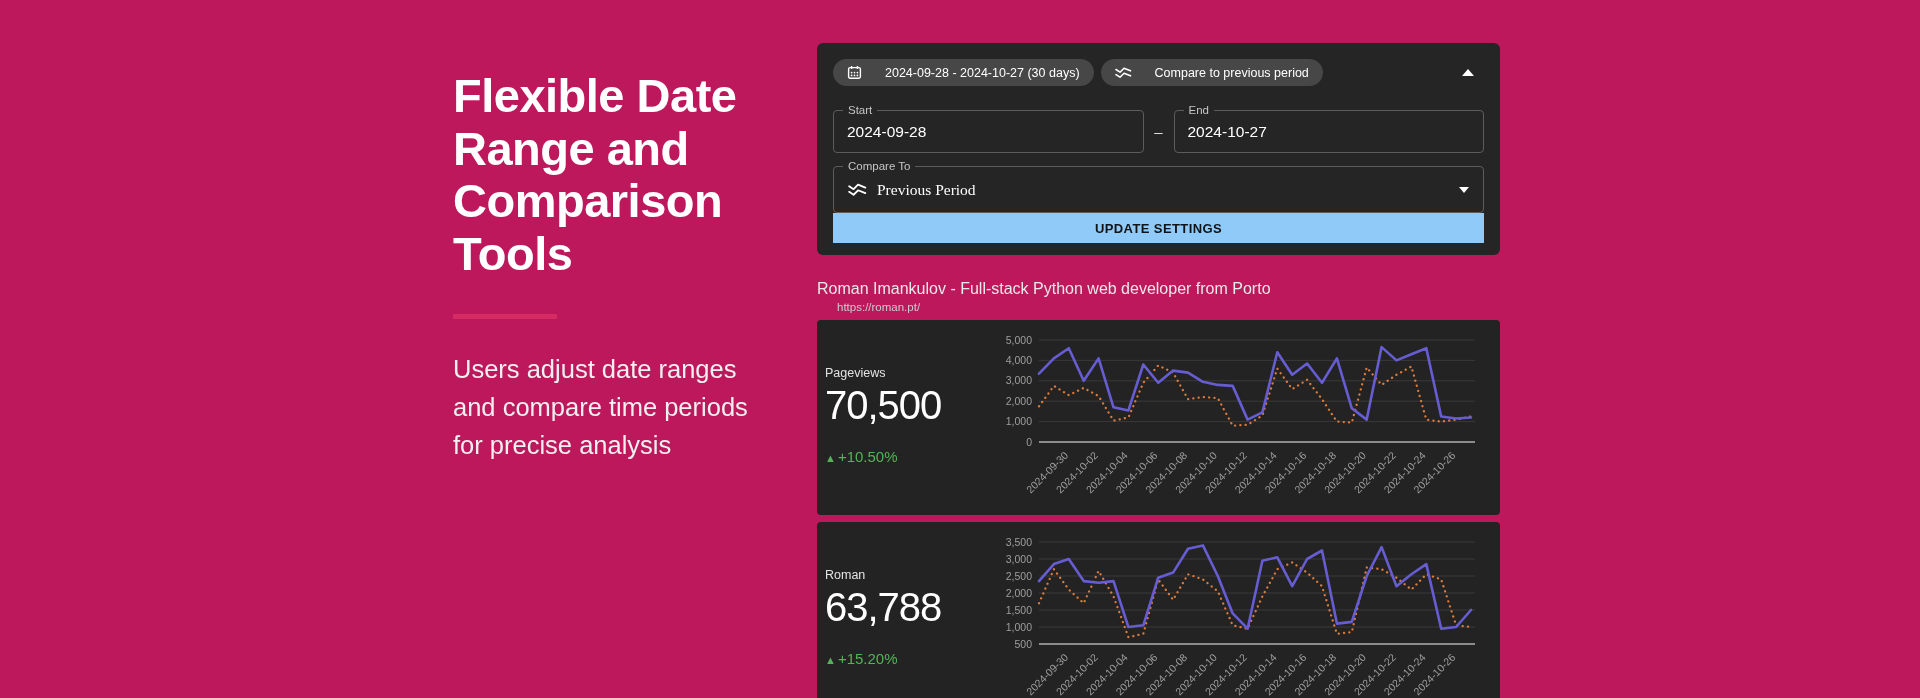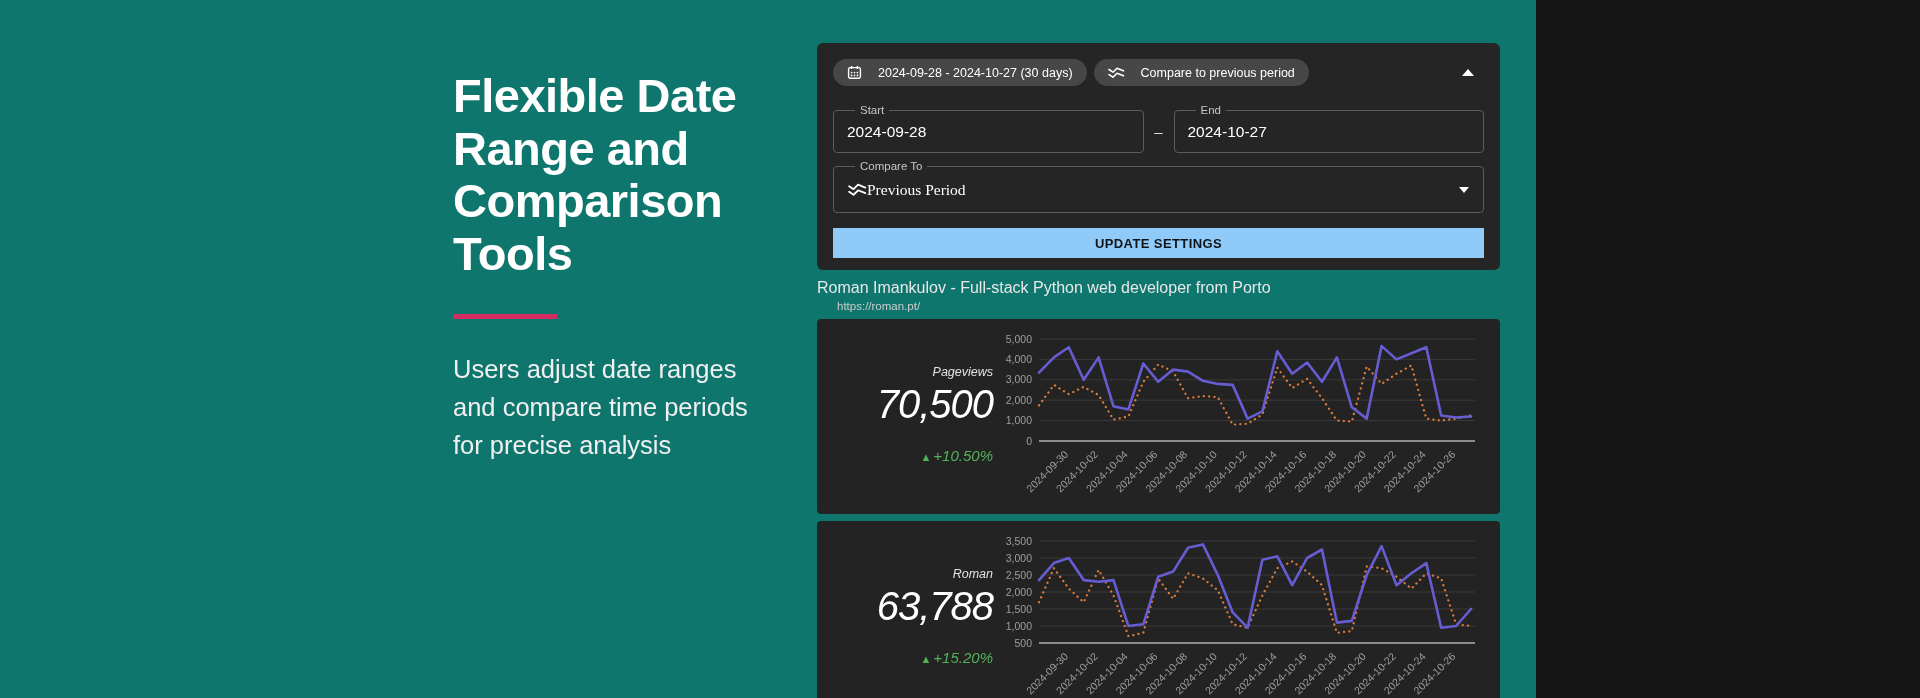--- a/index.html
+++ b/index.html
@@ -1,61 +1,61 @@
 <!DOCTYPE html>
 <html><head>
 <meta charset="utf-8">
 <style>
   * { margin:0; padding:0; box-sizing:border-box; }
   html,body { width:1920px; height:698px; overflow:hidden; }
   body { background:#151515; font-family:"Liberation Sans","DejaVu Sans",sans-serif; }
-  .page { position:relative; width:1536px; height:698px; overflow:hidden; background:#0f766e; }
+  .page { position:relative; width:1920px; height:698px; overflow:hidden; background:#be185d; }
   .content { position:absolute; left:453px; top:43px; display:flex; gap:64px; }
 
   
   .hero { width:300px; padding-top:27px; }
   .hero-title { font-size:47px; font-weight:bold; color:#ffffff; line-height:1.12; letter-spacing:-0.5px; }
   .hero-divider { width:104px; height:5px; margin-top:33px; border-radius:1px; }
   .hero-desc { margin-top:31px; font-size:25.5px; color:#f0f0f0; line-height:1.5; font-weight:400; }
 
   
   .rightcol { width:683px; }
   .panel { background:#252525; border-radius:6px; padding:16px 16px 12px 16px; }
   .chips-row { display:flex; align-items:center; gap:7px; margin-bottom:24px; }
-  .chip { display:flex; align-items:center; gap:16px; background:#474747; color:#fff;
+  .chip { display:flex; align-items:center; gap:23px; background:#474747; color:#fff;
           font-size:12.5px; height:27px; padding:0 14px; border-radius:14px; cursor:pointer; white-space:nowrap; }
   .collapse-btn { margin-left:auto; margin-right:6px; width:20px; height:20px; display:flex; align-items:center; justify-content:center; cursor:pointer; }
   .caret-up { width:0; height:0; border-left:6px solid transparent; border-right:6px solid transparent; border-bottom:7px solid #ffffff; }
   .caret-down { width:0; height:0; border-left:5px solid transparent; border-right:5px solid transparent; border-top:6px solid #ffffff; }
 
   .fields-row { display:flex; align-items:center; margin-bottom:13px; }
   .field { position:relative; flex:1; height:43px; border:1px solid #5c5c5c; border-radius:4px;
            display:flex; align-items:center; padding:0 13px; background:transparent; }
-  .field-label { position:absolute; top:-8px; left:21px; font-size:11.5px; color:#c6c6c6; background:#252525; padding:0 5px; line-height:15px; }
+  .field-label { position:absolute; top:-8px; left:9px; font-size:11.5px; color:#c6c6c6; background:#252525; padding:0 5px; line-height:15px; }
   .field input { border:none; outline:none; background:transparent; color:#ffffff; font-size:15.5px;
                  font-family:"Liberation Sans","DejaVu Sans",sans-serif; width:100%; }
   .range-sep { width:30px; text-align:center; color:#dddddd; font-size:15px; }
 
   .select-field { position:relative; height:47px; border:1px solid #5c5c5c; border-radius:4px;
-                  display:flex; align-items:center; gap:0; padding:0 14px; margin-bottom:15px; cursor:pointer; }
+                  display:flex; align-items:center; gap:10px; padding:0 14px; cursor:pointer; }
   .select-value { color:#ffffff; font-size:15.5px;font-family:Liberation Serif, serif; }
   .select-caret { margin-left:auto; }
 
   .update-btn { width:100%; height:30px; border:none; border-radius:0; cursor:pointer;
                 font-family:"Liberation Sans","DejaVu Sans",sans-serif;
                 font-size:13px; font-weight:bold; letter-spacing:0.4px; color:#101418; }
 
   
-  .site-title { margin-top:8px; font-size:16px; color:#e8e8e8; line-height:19px; }
+  .site-title { margin-top:24px; font-size:16px; color:#e8e8e8; line-height:19px; }
   .site-url { margin-top:3px; font-size:11.5px; color:#cccccc;margin-left:20px; }
 
   
   .card { background:#232323; border-radius:4px; margin-top:7px; height:195px;
           display:flex; padding:10px 10px 0 8px; }
-  .stat { width:168px; align-self:center; text-align:right; padding-bottom:14px;font-style:italic; }
+  .stat { width:168px; align-self:center; text-align:left; padding-bottom:14px; }
   .stat-label { font-size:12.5px; color:#e3e3e3; }
   .stat-total { font-size:40px; font-weight:400; color:#ffffff; letter-spacing:-1px; margin-top:3px; }
   .stat-change { font-size:15px; margin-top:20px; }
   .stat-change .tri { font-size:11px; margin-right:2px; }
   .chartbox { flex:1; padding-top:2px; }
   svg { display:block; }
 </style>
 </head>
 <body>
 

